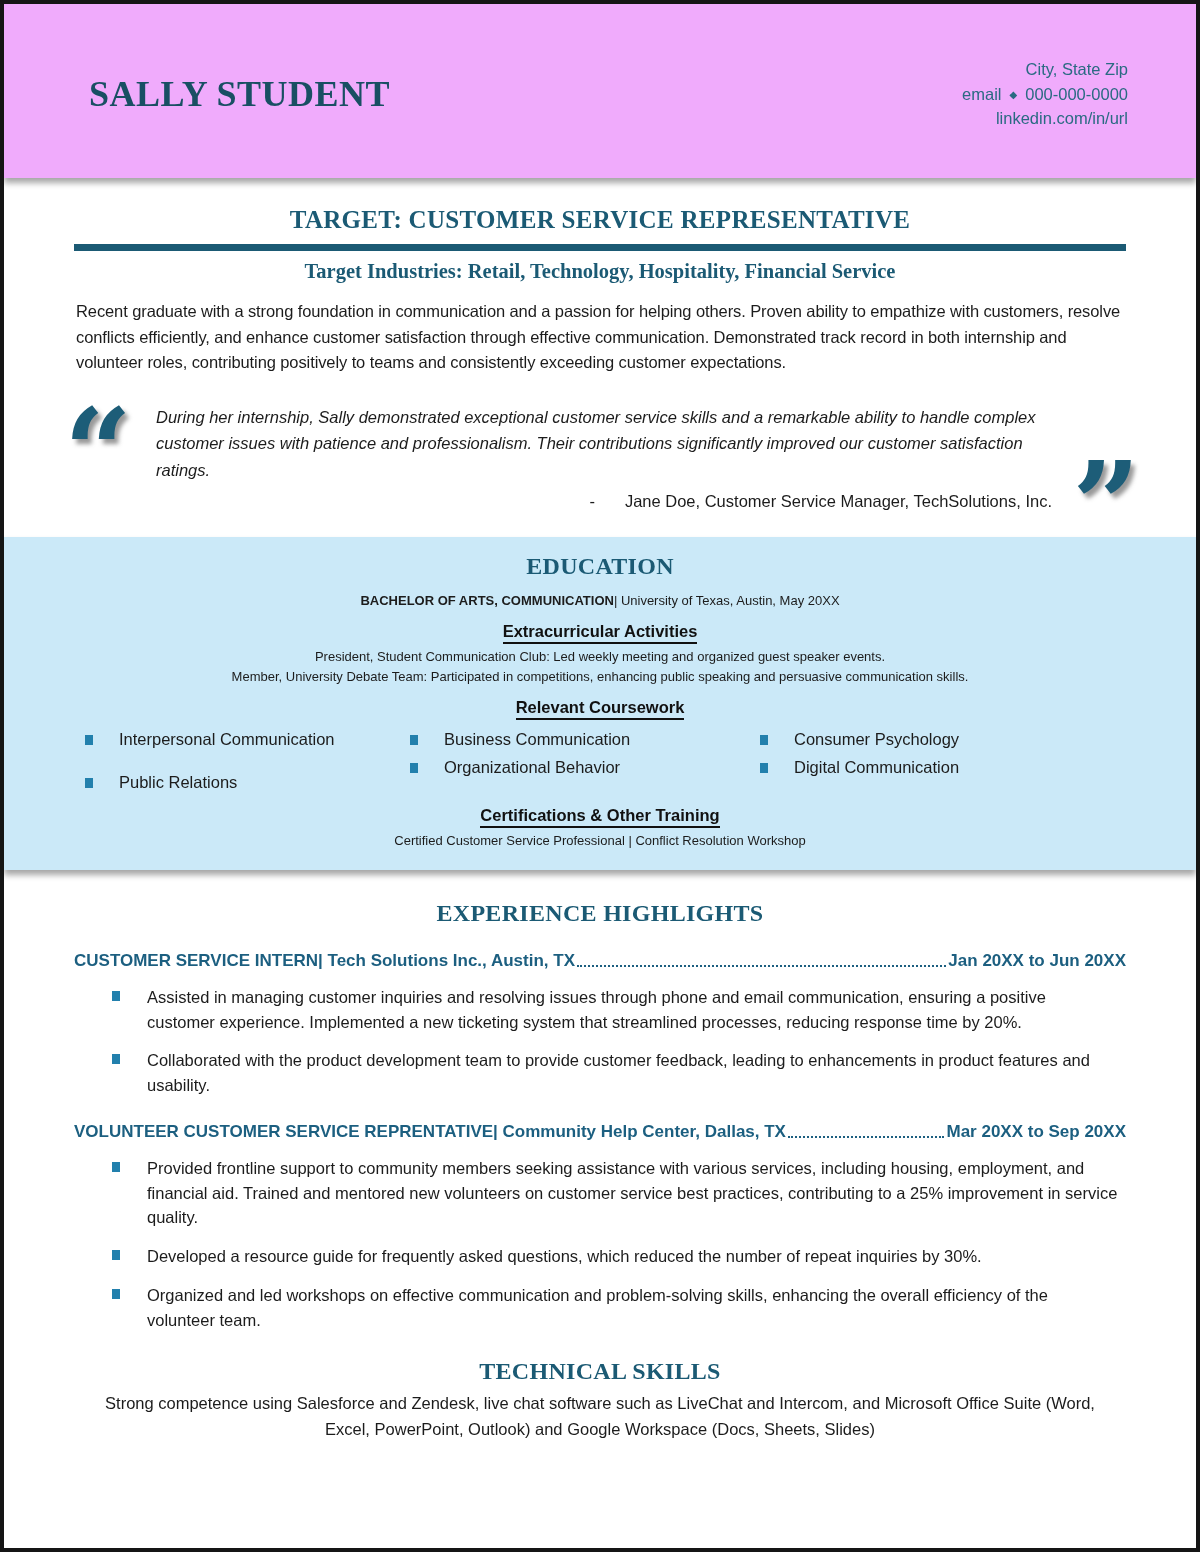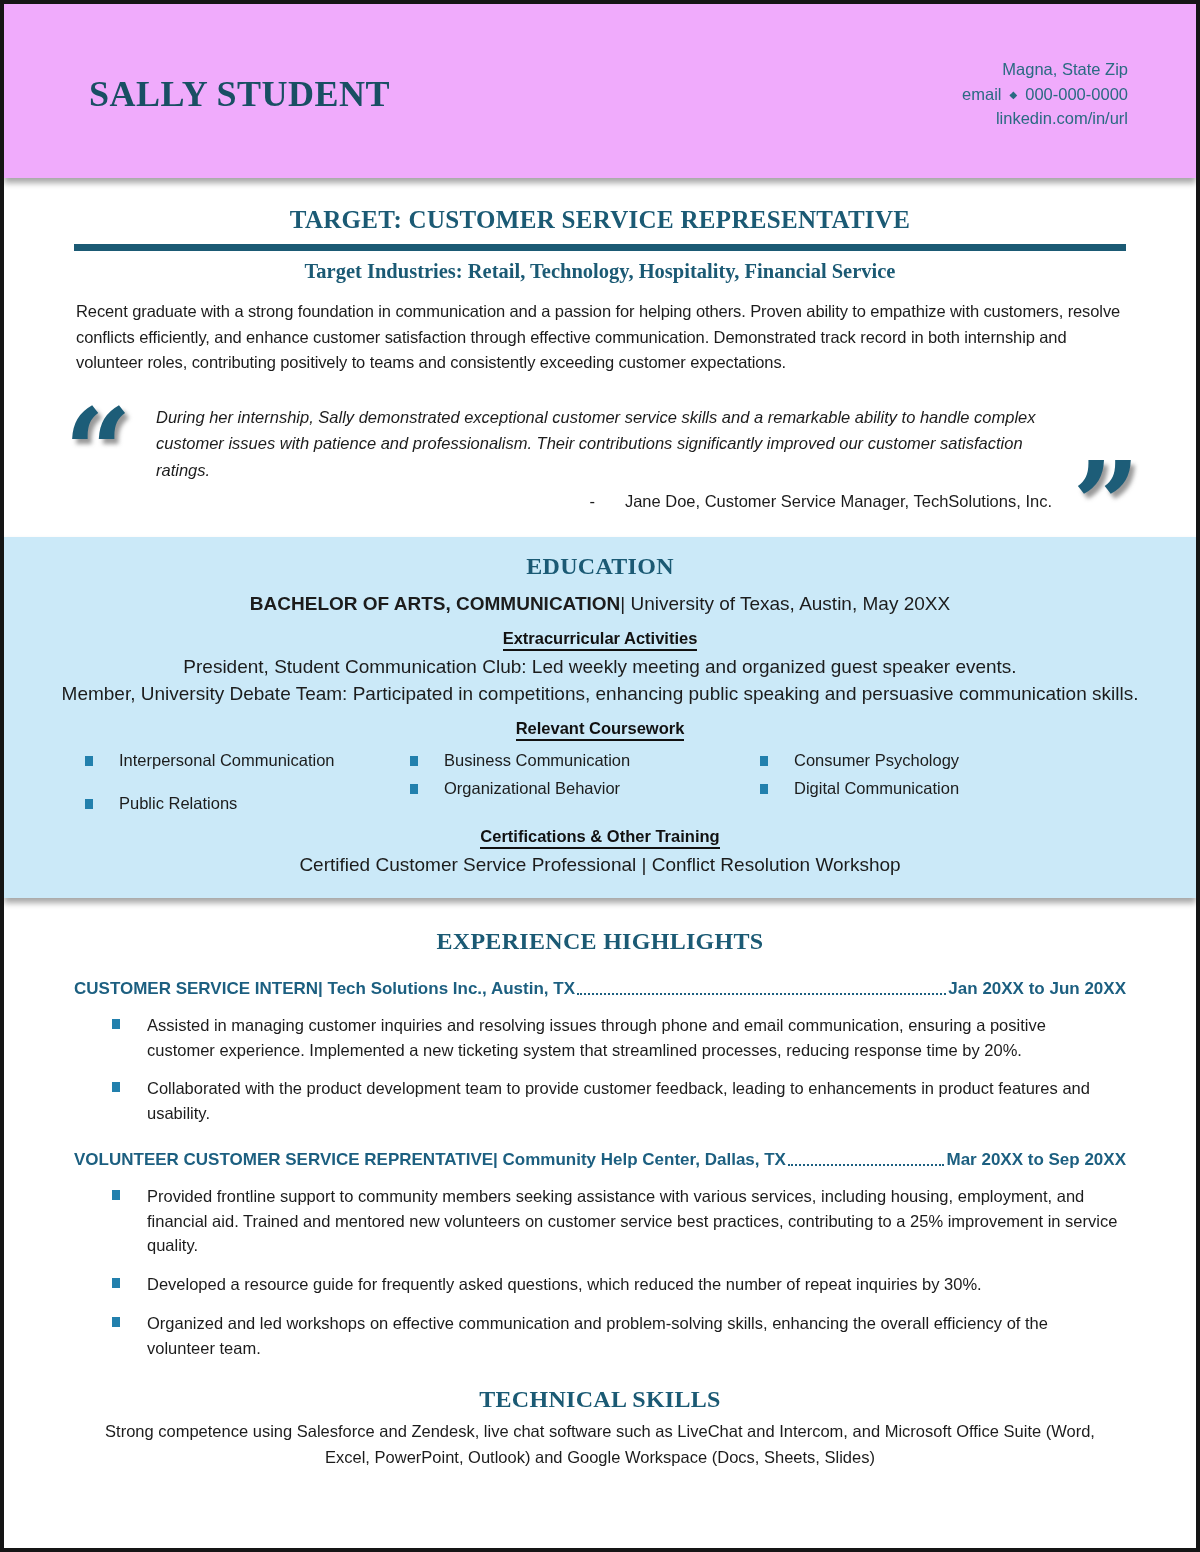--- a/index.html
+++ b/index.html
@@ -63,21 +63,21 @@
 
   
   .edu {
     background:#cbe9f8; margin-top:26px; padding:16px 0 22px;
     box-shadow:0 5px 6px rgba(0,0,0,0.35); text-align:center;
   }
   .section-head {
     font-family:"Liberation Serif", serif; font-weight:bold;
     font-size:24px; color:#1b5a74; letter-spacing:0.3px;
   }
-  .edu-line { font-size:19px; margin-top:5px; }
+  .edu-line { font-size:13px; margin-top:5px; }
   .degree-line { margin-top:13px; }
   .b { font-weight:bold; }
   .subhead-wrap { margin-top:14px; }
   .subhead {
     display:inline-block; font-size:16.5px; font-weight:bold; color:#111;
     border-bottom:2px solid #111; padding-bottom:1px;
   }
   .cw-grid {
     display:flex; width:1030px; margin:10px auto 0; text-align:left;
   }
@@ -108,21 +108,21 @@
   }
 </style>
 </head>
 <body>
 
 <div class="page">
 
   <div class="header">
     <div class="name">SALLY STUDENT</div>
     <div class="contact">
-      <div>Magna, State Zip</div>
+      <div>City, State Zip</div>
       <div>
         <span>email</span><span class="diamond">◆</span><span>000-000-0000</span>
       </div>
       <div>linkedin.com/in/url</div>
     </div>
   </div>
 
   <div class="target-title">TARGET: CUSTOMER SERVICE REPRESENTATIVE</div>
   <div class="rule"></div>
   <div class="industries">Target Industries: Retail, Technology, Hospitality, Financial Service</div>

